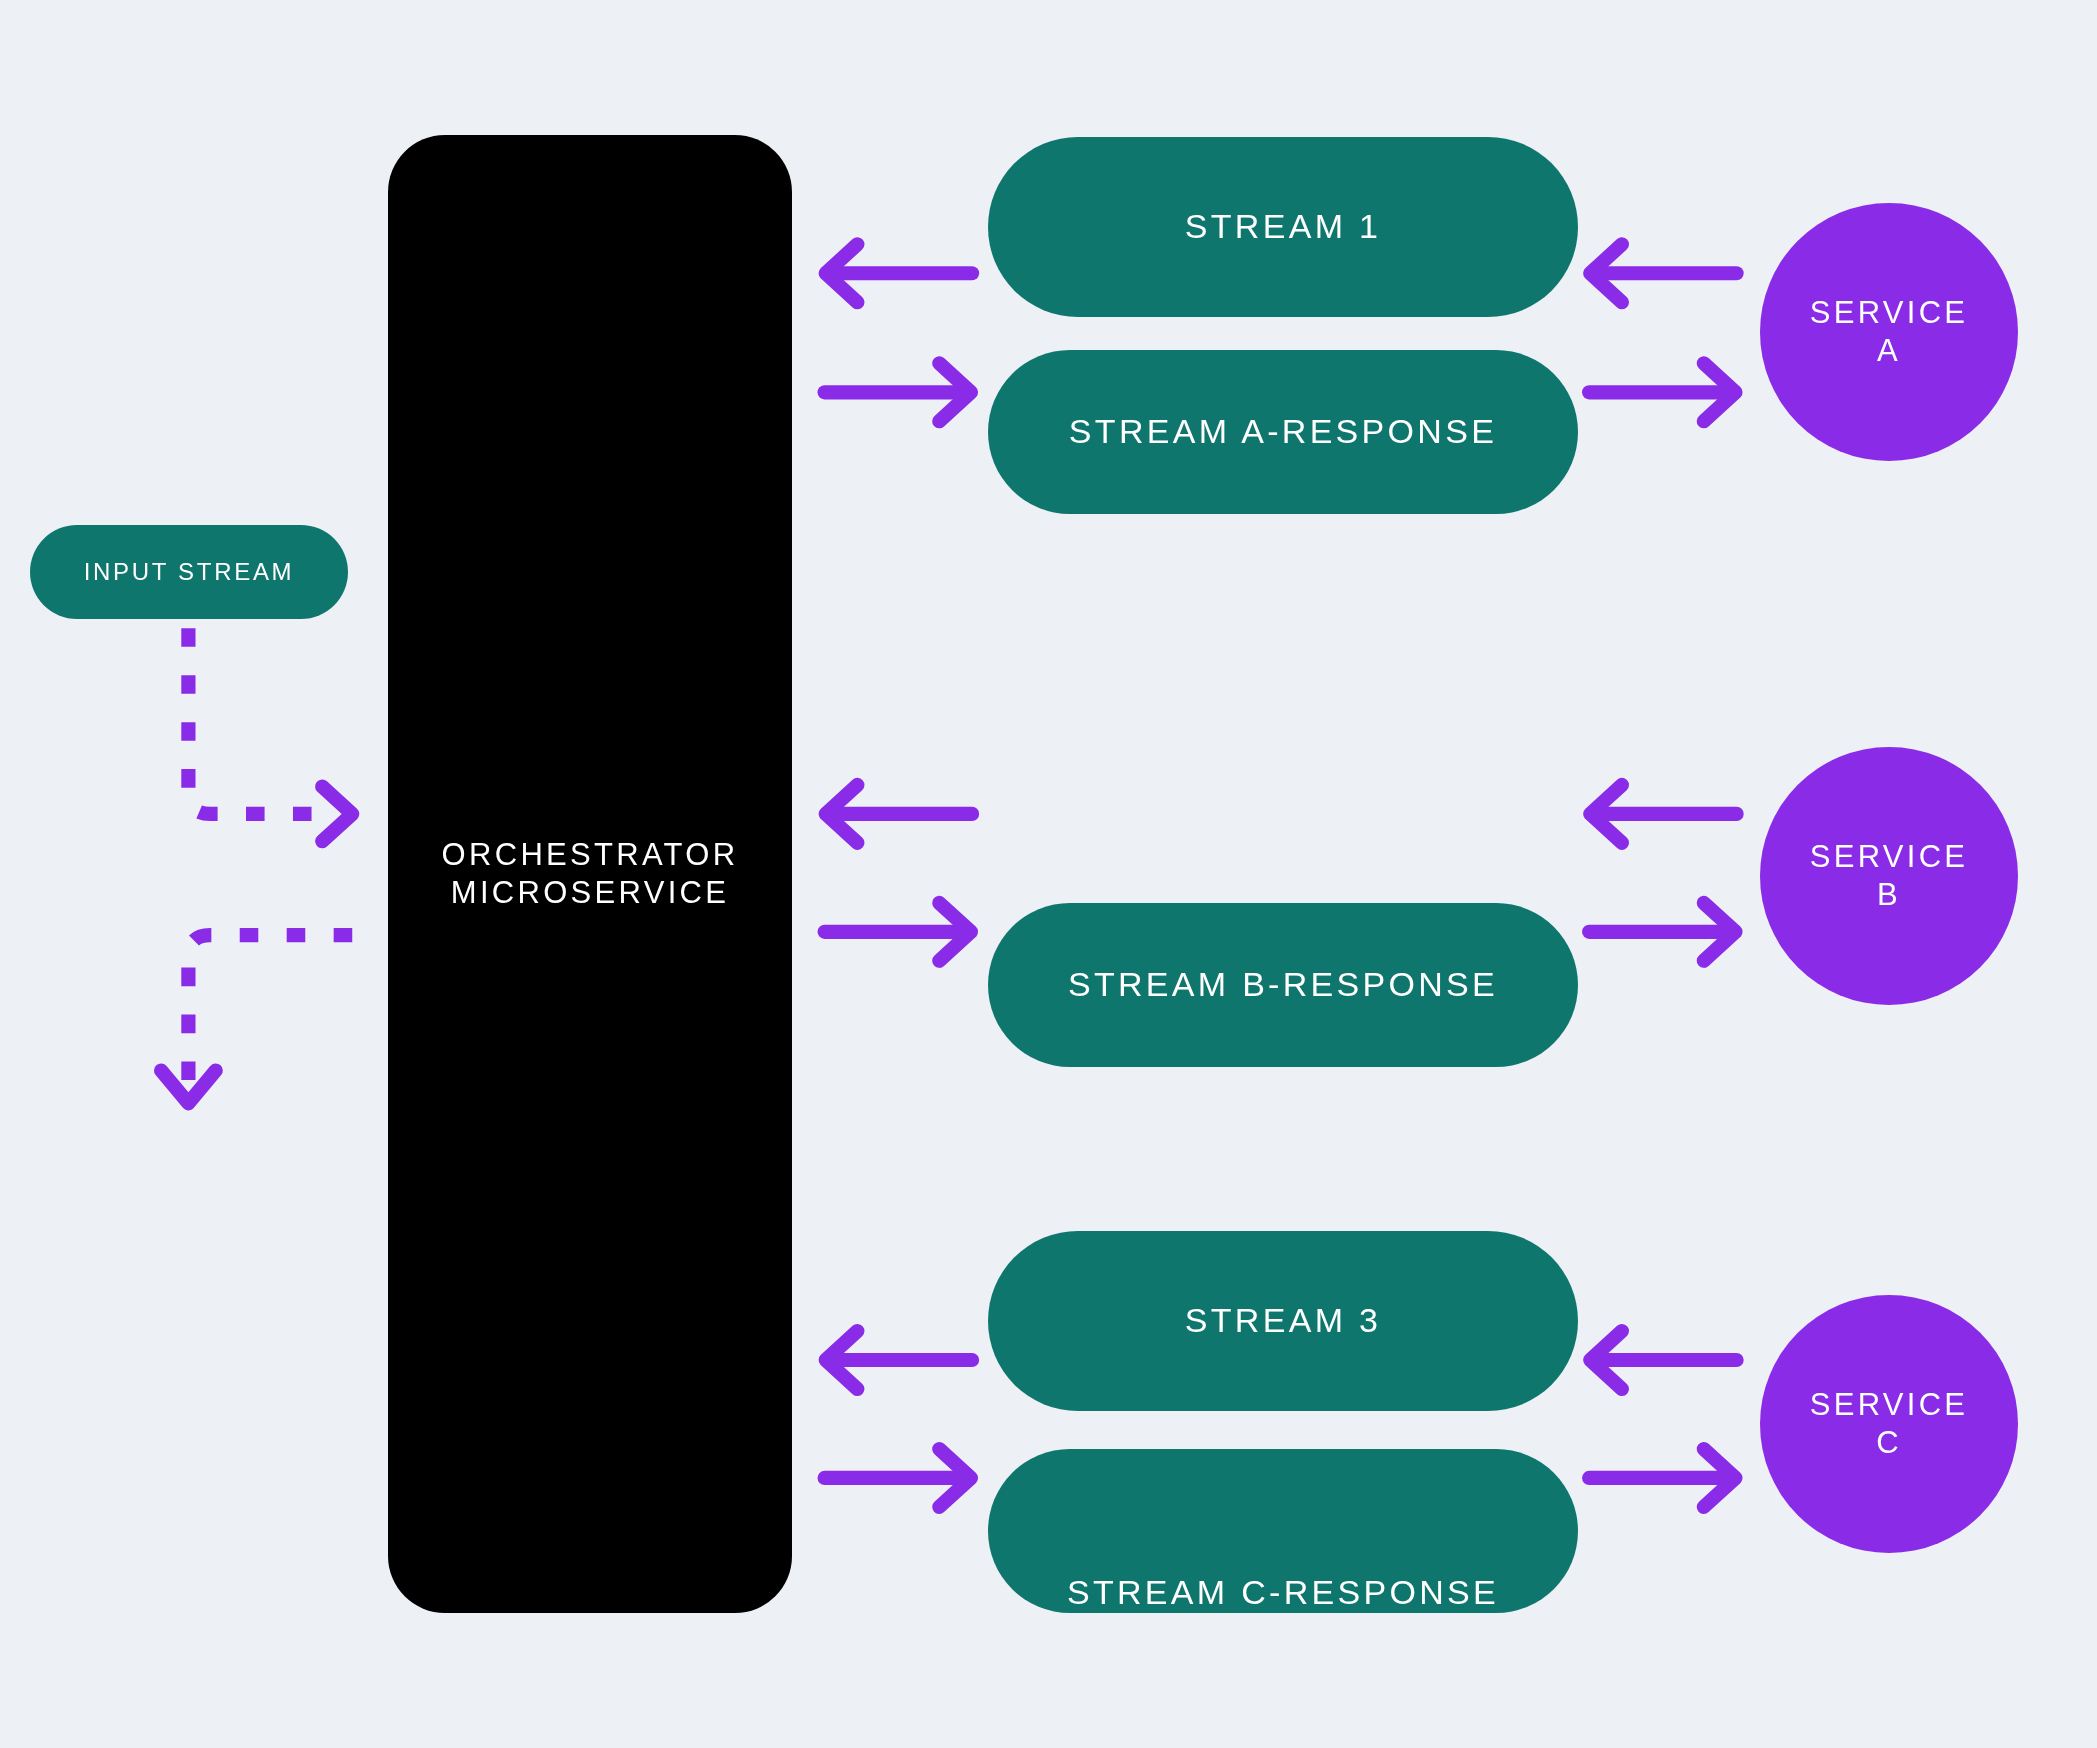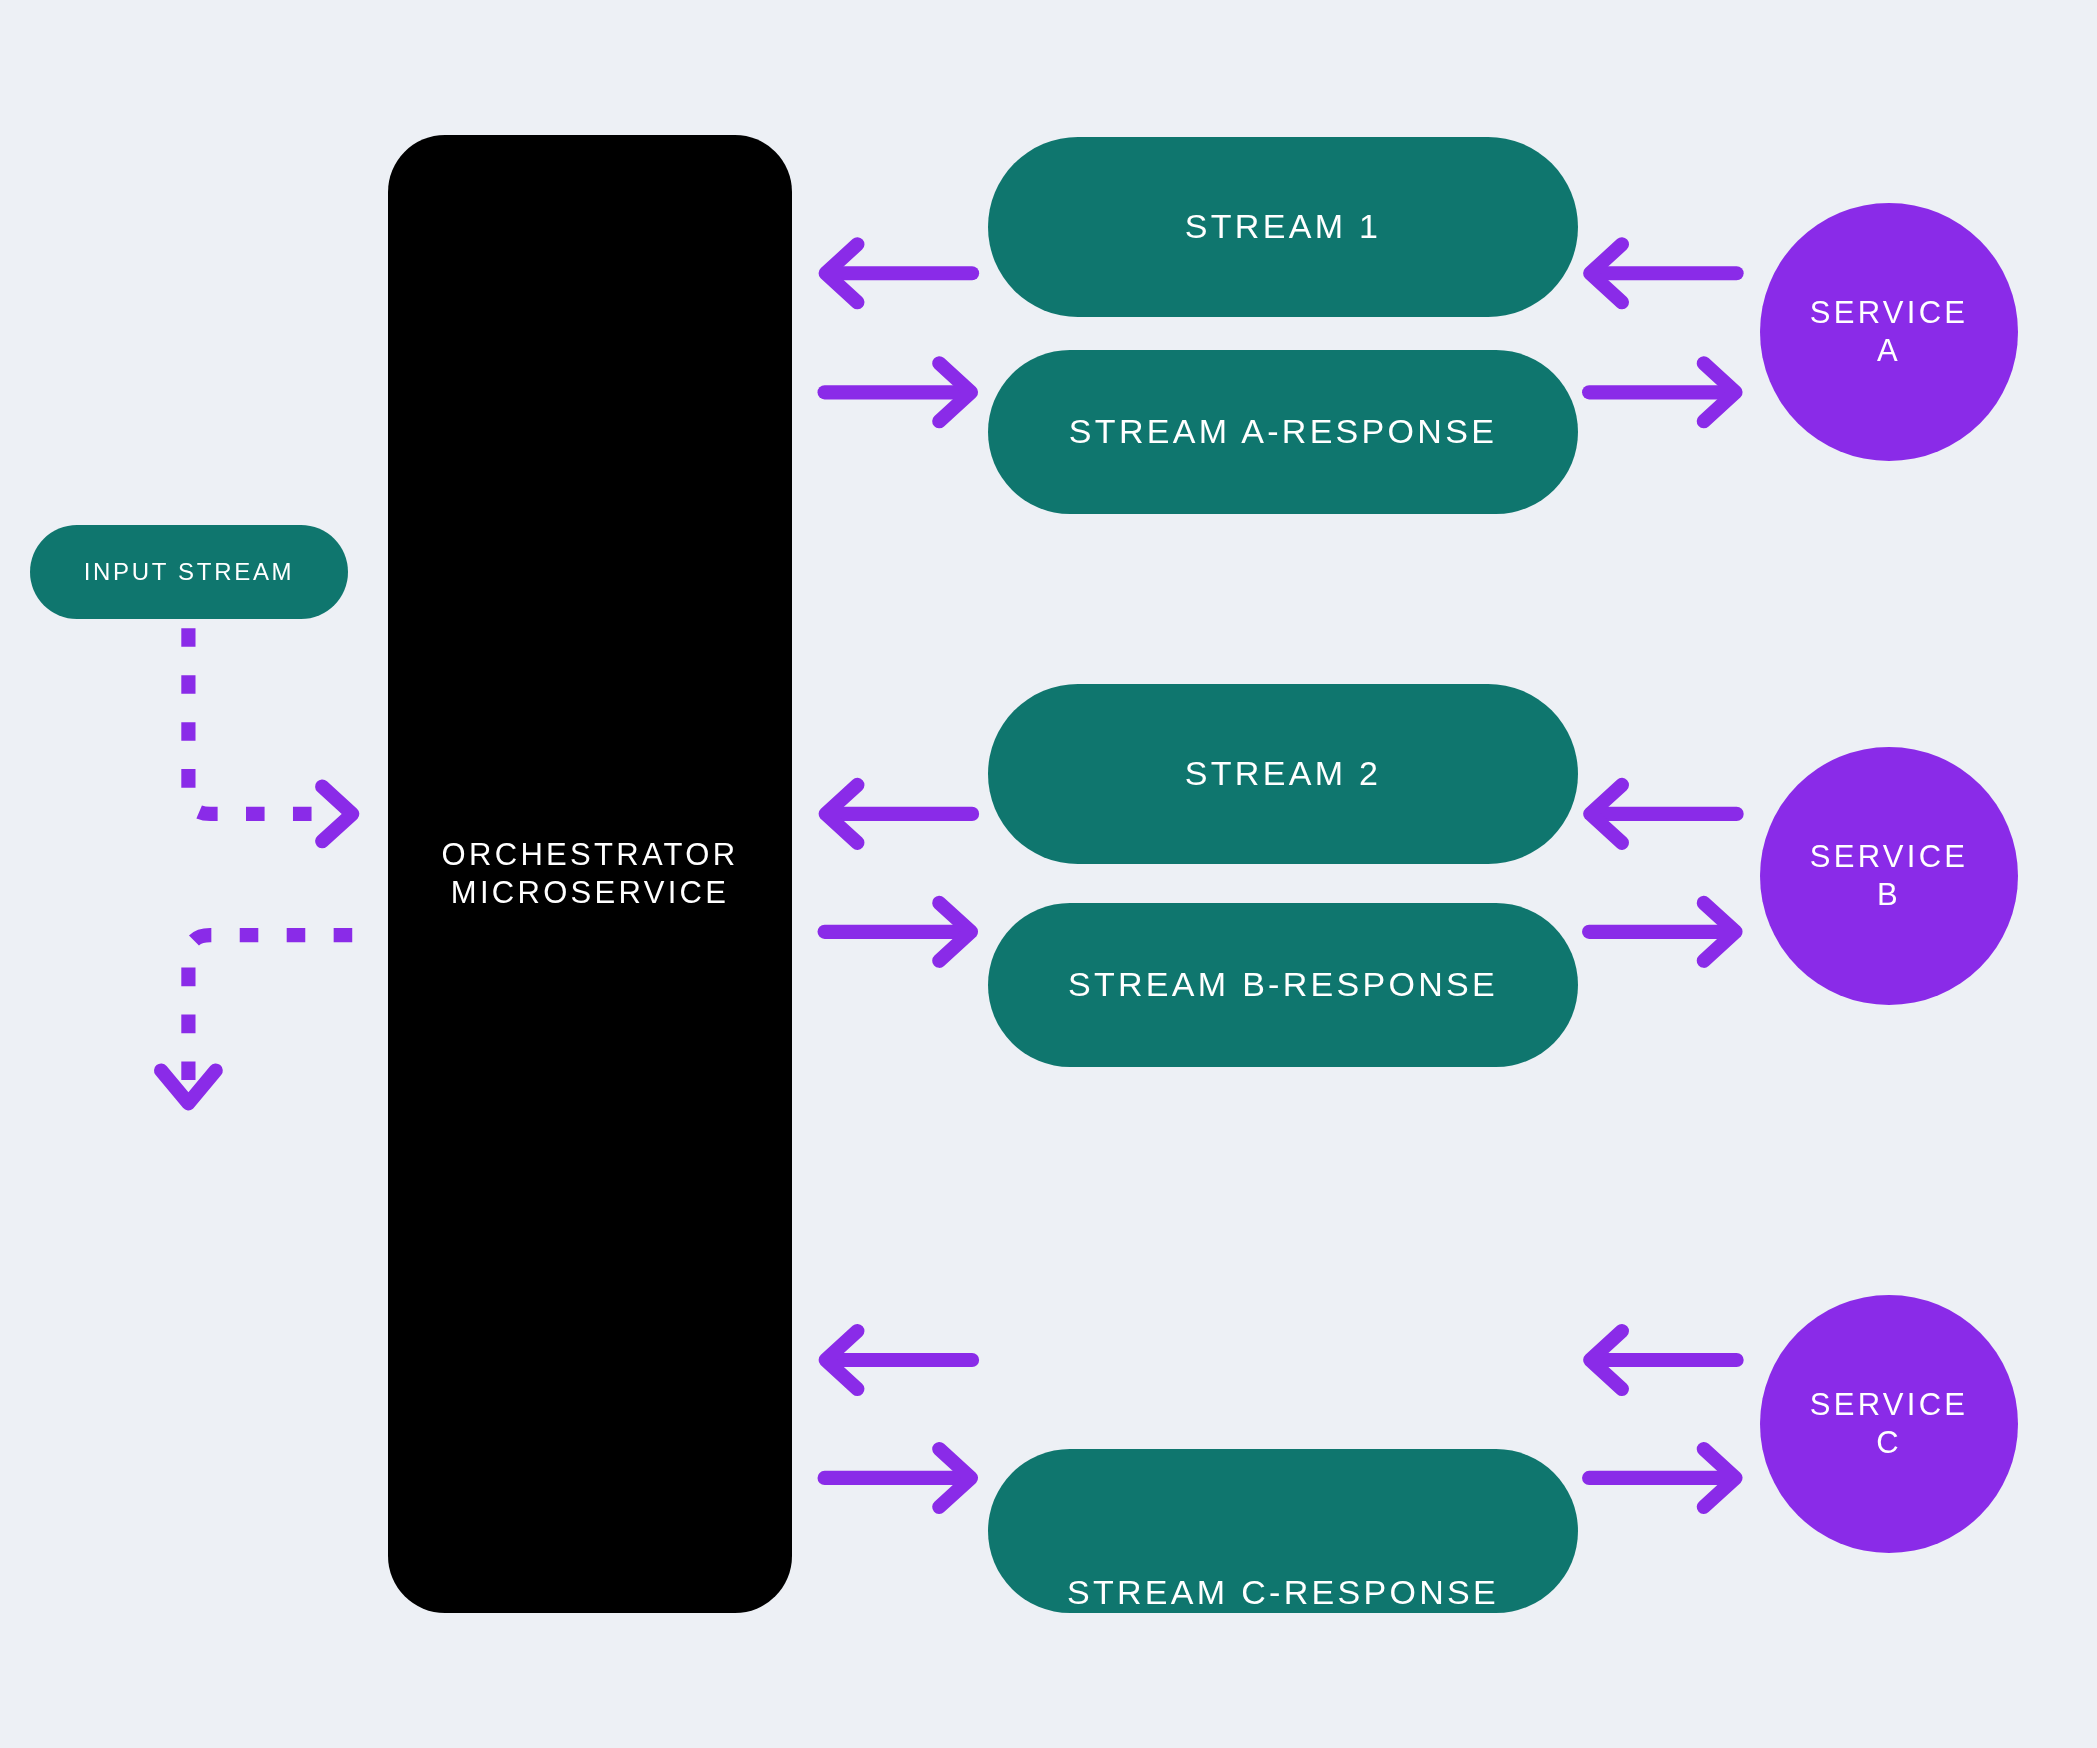--- a/index.html
+++ b/index.html
@@ -169,33 +169,33 @@
 
   <div class="node pill" style="left:988px; top:350px; width:590px; height:164px;">
     <span class="label label-stream">STREAM A-RESPONSE</span>
   </div>
 
   <div class="node circle" style="left:1760px; top:203px; width:258px; height:258px;">
     <span class="label label-service">SERVICE
 A</span>
   </div>
 
-  <div class="node pill" style="left:988px; top:684px; width:590px; height:180px;">
-    <span class="label label-stream">STREAM 2</span>
-  </div>
 
   <div class="node pill" style="left:988px; top:903px; width:590px; height:164px;">
     <span class="label label-stream">STREAM B-RESPONSE</span>
   </div>
 
   <div class="node circle" style="left:1760px; top:747px; width:258px; height:258px;">
     <span class="label label-service">SERVICE
 B</span>
   </div>
 
+  <div class="node pill" style="left:988px; top:1231px; width:590px; height:180px;">
+    <span class="label label-stream">STREAM 3</span>
+  </div>
 
   <div class="node pill" style="left:988px; top:1449px; width:590px; height:164px;align-items:flex-end;">
     <span class="label label-stream">STREAM C-RESPONSE</span>
   </div>
 
   <div class="node circle" style="left:1760px; top:1295px; width:258px; height:258px;">
     <span class="label label-service">SERVICE
 C</span>
   </div>
 

